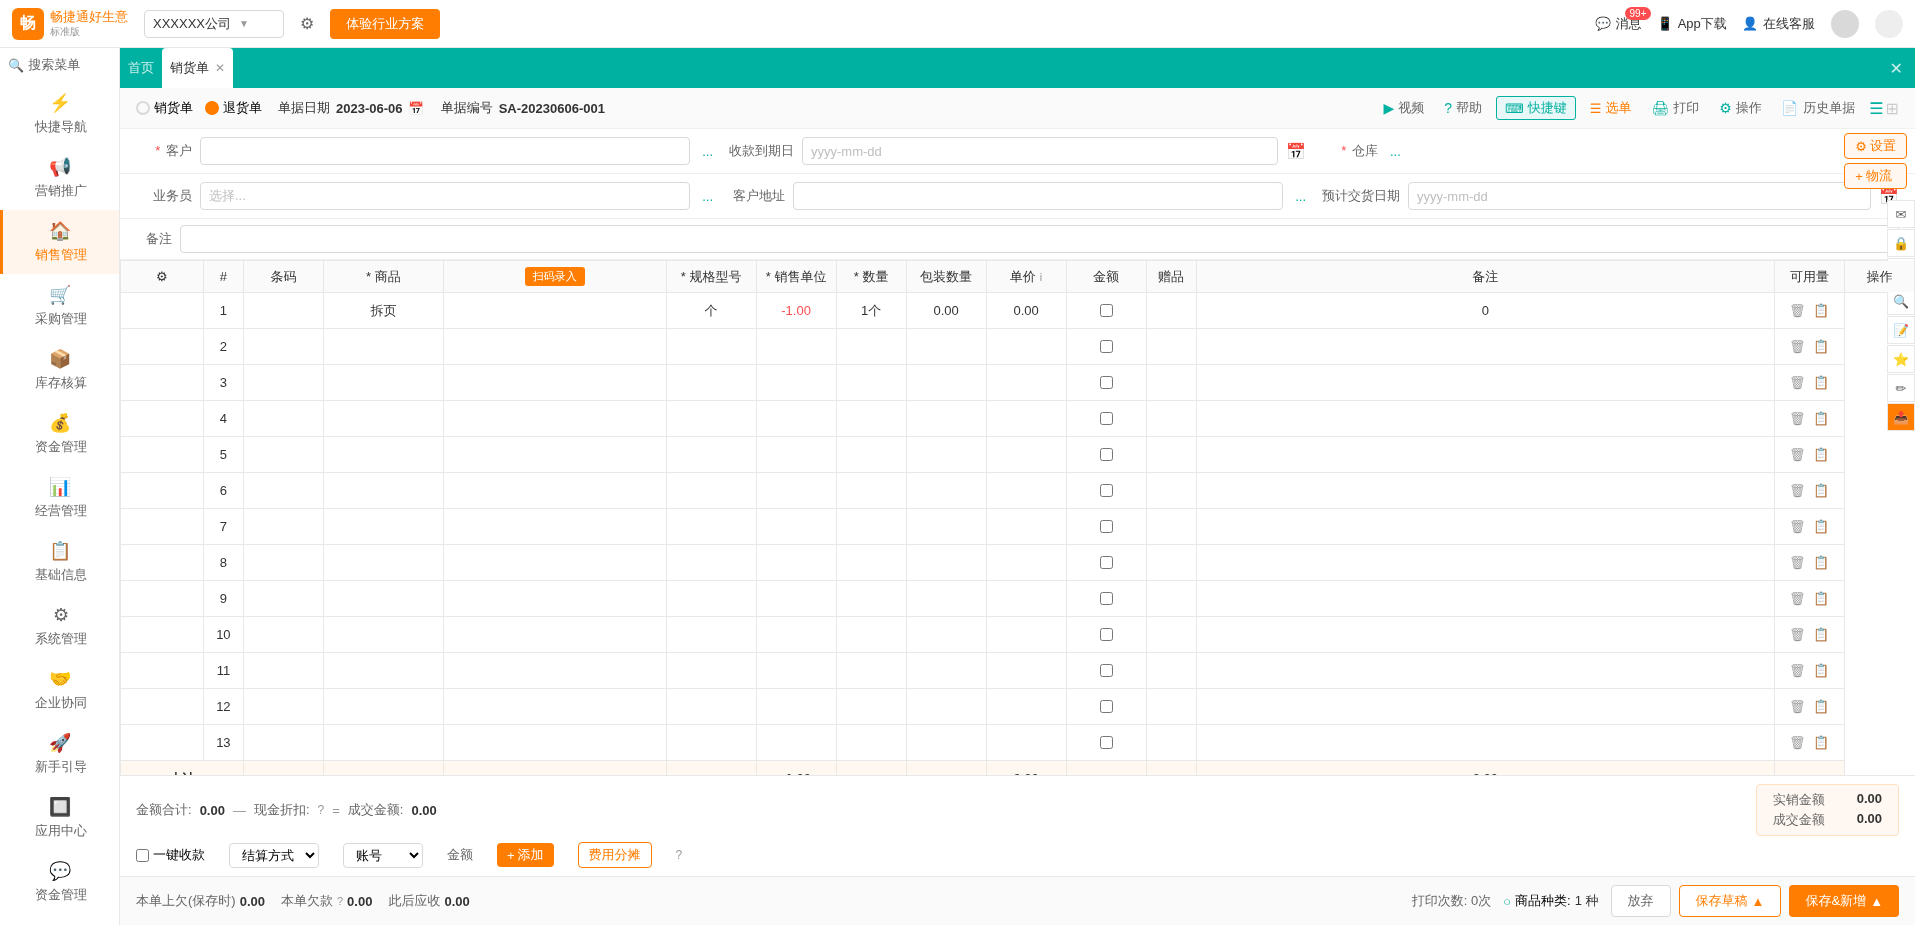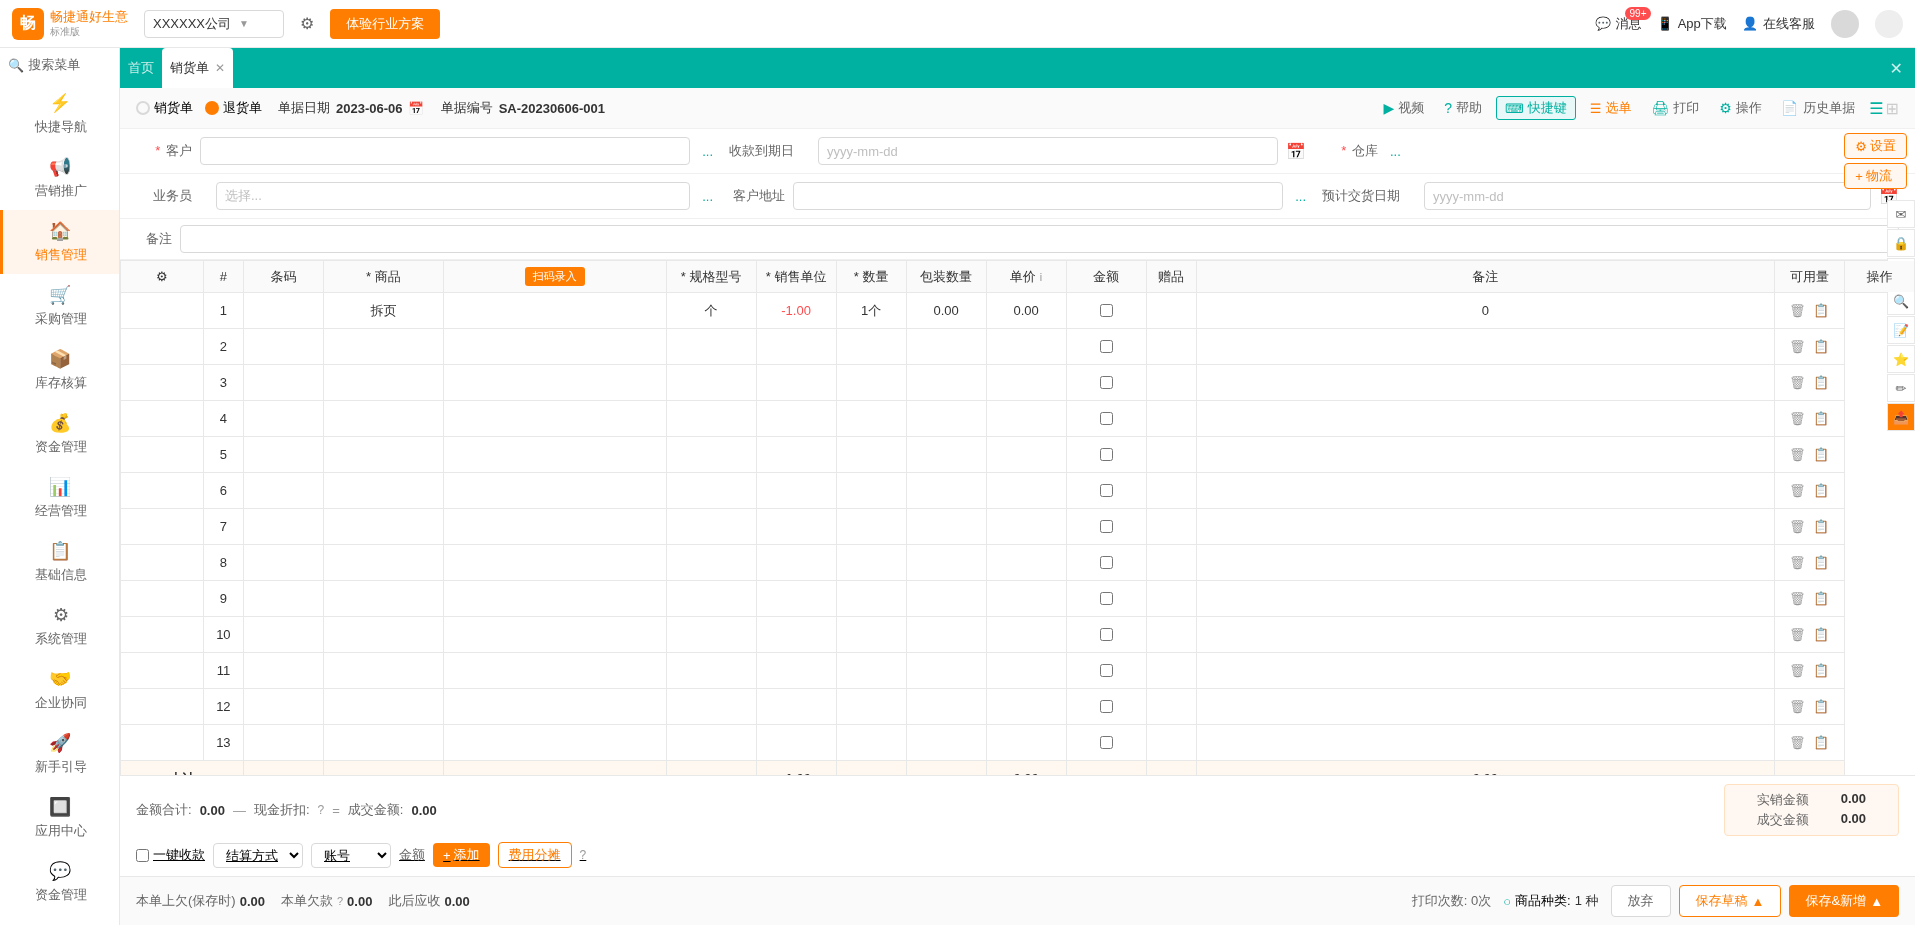--- a/index.html
+++ b/index.html
@@ -115,21 +115,21 @@
     }
     .toolbar-btn-icon { color: #00b0a0; font-size: 14px; }
     .field-row { display: flex; align-items: center; gap: 8px; }
     .field-label { color: #666; white-space: nowrap; min-width: 56px; text-align: right; }
     .field-required { color: #ff4d4f; margin-right: 2px; }
     .field-input {
       flex: 1; border: 1px solid #d9d9d9; border-radius: 4px;
       padding: 4px 8px; background: #fff; color: #333; min-height: 28px;
       display: flex; align-items: center;
     }
-    .field-input.placeholder { color: #bfbfbf; margin-left: 16px; }
+    .field-input.placeholder { color: #bfbfbf; }
     .field-dots { color: #00b0a0; cursor: pointer; margin-left: 4px; }
     .field-calendar { color: #00b0a0; cursor: pointer; font-size: 16px; }
 
     .form-notes { padding: 6px 16px; border-bottom: 1px solid #f0f0f0; display: flex; align-items: center; gap: 8px; }
     .notes-label { color: #666; min-width: 36px; text-align: right; }
 
     
     .table-area { flex: 1; overflow-y: auto; background: #fff; }
     .data-table { width: 100%; border-collapse: collapse; }
     .data-table th {
@@ -167,21 +167,21 @@
     .bottom-bar {
       background: #fff; border-top: 1px solid #e8e8e8; padding: 8px 16px;
     }
     .summary-row { display: flex; align-items: center; gap: 8px; margin-bottom: 6px; }
     .summary-label { color: #666; }
     .summary-value { color: #333; font-weight: bold; }
     .dash { color: #999; }
     .equal { color: #999; }
     .transaction-amount { color: #333; font-weight: bold; }
 
-    .payment-row { display: flex; align-items: center; gap: 8px; text-decoration: underline; }
+    .payment-row { display: flex; align-items: center; gap: 24px; }
     .checkbox-label { display: flex; align-items: center; gap: 4px; cursor: pointer; }
     .select-input {
       border: 1px solid #d9d9d9; border-radius: 4px; padding: 3px 8px;
       min-width: 80px; background: #fff; cursor: pointer;
     }
     .add-btn {
       background: #ff7d00; color: #fff; border: none; border-radius: 4px;
       padding: 3px 10px; cursor: pointer; display: flex; align-items: center; gap: 3px;
     }
     .expense-btn {
@@ -813,21 +813,21 @@
       <div class="summary-row">
         <span class="summary-label">金额合计:</span>
         <span class="summary-value">0.00</span>
         <span class="dash">—</span>
         <span class="summary-label">现金折扣:</span>
         <span style="color:#999;font-size:12px">?</span>
         <span class="equal">=</span>
         <span class="summary-label">成交金额:</span>
         <span class="transaction-amount">0.00</span>
 
-        <div style="margin-left:auto;display:flex;flex-direction:column;gap:2px;background:#fff8f2;padding:6px 32px;border-radius:4px;border:1px solid #ffe0c0;">
+        <div style="margin-left:auto;display:flex;flex-direction:column;gap:2px;background:#fff8f2;padding:6px 16px;border-radius:4px;border:1px solid #ffe0c0;">
           <div style="display:flex;justify-content:space-between;gap:32px;">
             <span style="color:#666">实销金额</span>
             <span style="color:#333;font-weight:bold">0.00</span>
           </div>
           <div style="display:flex;justify-content:space-between;gap:32px;">
             <span style="color:#666">成交金额</span>
             <span style="color:#333;font-weight:bold">0.00</span>
           </div>
         </div>
       </div>

